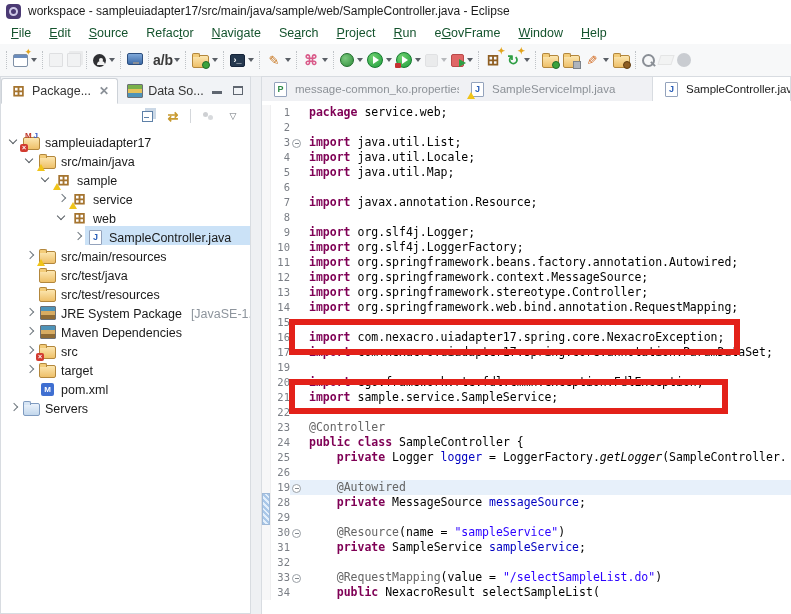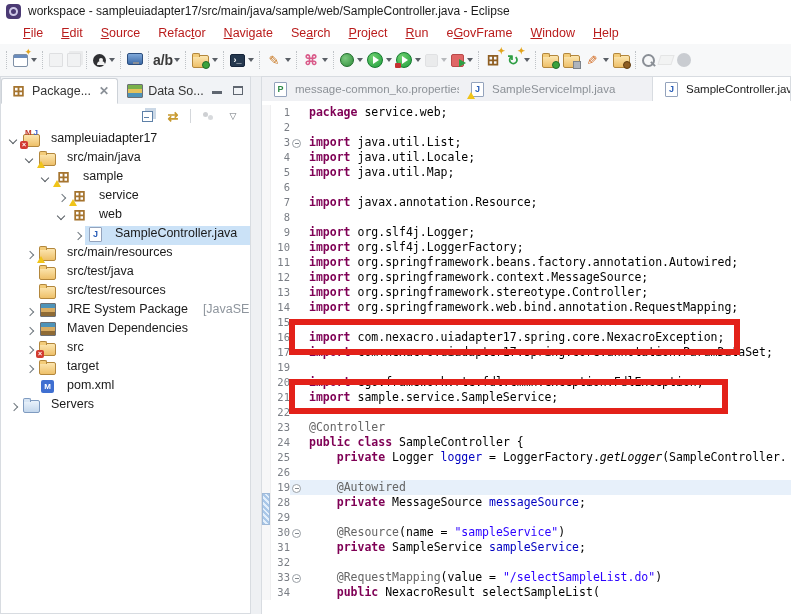--- a/index.html
+++ b/index.html
@@ -5,21 +5,21 @@
   html,body{margin:0;padding:0;}
   body{font-family:"Liberation Sans",sans-serif;}
   #screen{position:relative;width:791px;height:614px;background:#EEF0F3;overflow:hidden;}
 
   
   .titlebar{position:absolute;top:0;left:0;right:0;height:22px;background:#fff;display:flex;align-items:center;gap:7px;padding-left:6px;font-size:12px;color:#1b1b1b;}
   .ecl-logo{width:15px;height:15px;border-radius:4px;background:#4B3A74;position:relative;flex:none;}
   .ecl-logo::after{content:"";position:absolute;inset:3px;border:2px solid #CFC9E8;border-radius:50%;}
 
   
-  .menubar{position:absolute;top:22px;left:0;right:0;height:22px;background:#fff;display:flex;align-items:center;font-size:12.5px;color:#b91c1c;padding-left:14px;}
+  .menubar{position:absolute;top:22px;left:0;right:0;height:22px;background:#fff;display:flex;align-items:center;font-size:12.5px;color:#14532d;padding-left:2px;}
   .menu-item{padding:2px 9px;cursor:default;}
   .menu-item u{text-decoration:underline;}
 
   
   .toolbar{position:absolute;top:44px;left:0;right:0;height:32px;background:#F7F8F9;border-bottom:1px solid #E2E4E7;display:flex;align-items:center;padding-left:3px;overflow:hidden;}
   .tb-sep{flex:none;width:1px;height:18px;border-left:1px dotted #BFC3C7;margin:0 3px;}
   .tb-item{flex:none;display:flex;align-items:center;padding:3px 2px;border-radius:3px;}
   .tb-item.disabled{opacity:.4;}
   .dd{width:0;height:0;border-left:3px solid transparent;border-right:3px solid transparent;border-top:4px solid #5A5F66;margin-left:3px;}
   .tbi{width:16px;height:16px;position:relative;display:flex;align-items:center;justify-content:center;font-size:12px;flex:none;}
@@ -75,21 +75,21 @@
   .v-link{color:#C89A2F;font-weight:bold;font-size:13px;}
   .v-sep{width:1px;height:14px;background:#D4D7DB;}
   .v-dots{opacity:.55;}
   .v-dots::before{content:"";position:absolute;top:4px;left:3px;width:5px;height:5px;border-radius:50%;background:#A7ABB0;box-shadow:5px 3px 0 #B9BDC2;}
   .v-menu{color:#6A7077;font-size:9px;}
   .tree{position:absolute;top:52px;left:0;right:0;bottom:0;overflow:hidden;padding-top:2px;}
   .tr{display:flex;align-items:center;height:19px;font-size:12.5px;color:#1a1a1a;}
   .chev{flex:none;width:16px;height:16px;position:relative;}
   .chev.c::after{content:"";position:absolute;top:5px;left:6px;width:5px;height:5px;border-right:1.5px solid #70787f;border-bottom:1.5px solid #70787f;transform:rotate(-45deg);}
   .chev.e::after{content:"";position:absolute;top:4px;left:5px;width:5px;height:5px;border-right:1.5px solid #565c62;border-bottom:1.5px solid #565c62;transform:rotate(45deg);}
-  .rowbody{display:flex;align-items:flex-start;gap:11px;padding:0 4px 0 2px;flex:1;height:19px;min-width:0;}
+  .rowbody{display:flex;align-items:flex-end;gap:5px;padding:0 4px 0 2px;flex:1;height:19px;min-width:0;}
   .tr.selected .rowbody{background:var(--sel);}
   .ticon{flex:none;position:relative;display:flex;align-items:center;justify-content:center;width:17px;height:16px;}
   .tlabel{white-space:nowrap;}
   .tsuffix{color:#8E959D;margin-left:4px;white-space:nowrap;}
   .t-pkg{color:#A5742F;font-size:15px;font-weight:bold;}
   .t-jfile{width:11px;height:13px;background:#fff;border:1px solid #94A3BC;border-radius:1px;color:#2B5FB8;font-weight:bold;font-size:9px;display:flex;align-items:center;justify-content:center;}
   .t-props{color:#2E8B46;}
   .t-lib{width:14px;height:12px;background:linear-gradient(to bottom,#4E93B8 0 4px,#D8AC62 4px 8px,#8F6B35 8px 12px);border:1px solid #6B6F75;border-radius:1px;}
   .t-pom{width:13px;height:13px;background:#3F6FD1;border-radius:2px;color:#fff;font-size:8px;font-weight:bold;display:flex;align-items:center;justify-content:center;}
   .t-srv{background:linear-gradient(#EAF2FB,#C3D7EC);border-color:#7F9BC0;}

